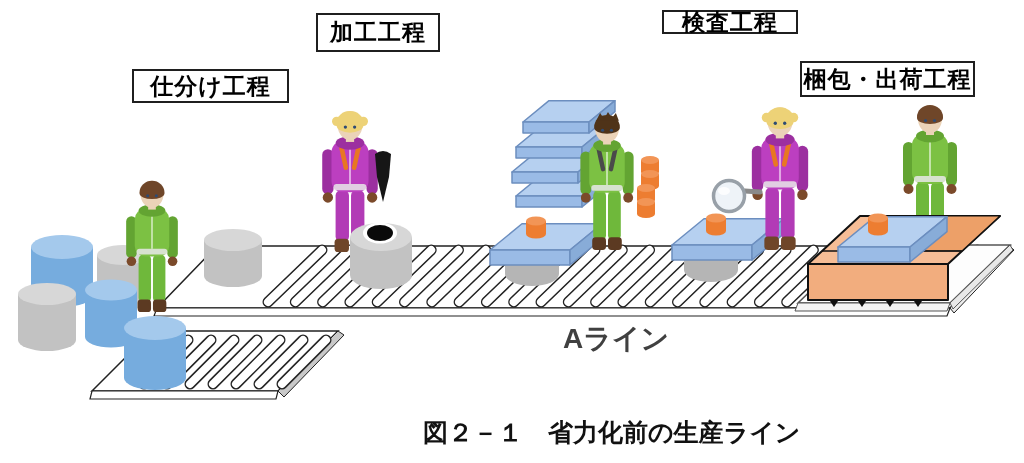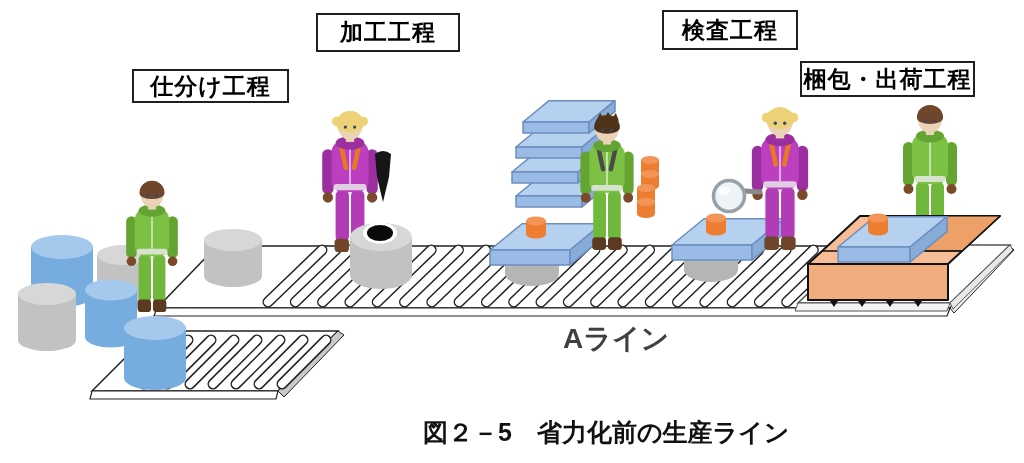--- a/index.html
+++ b/index.html
@@ -7,23 +7,23 @@
     position:relative;width:1024px;height:463px;background:#ffffff;overflow:hidden;
     font-family:"Liberation Sans","DejaVu Sans",sans-serif;
   }
   .stage svg{position:absolute;left:0;top:0;}
   .plabel{
     position:absolute;display:flex;align-items:center;justify-content:center;
     background:#ffffff;border:2px solid #1f1f1f;box-sizing:border-box;
     font-weight:bold;font-size:23px;color:#000;white-space:nowrap;letter-spacing:1px;
   }
   #pl-sorting   {left:132px;top:69px;width:157px;height:34px;}
-  #pl-processing{left:316px;top:13px;width:144px;height:39px;}
+  #pl-processing{left:316px;top:13px;width:124px;height:39px;}
   #pl-assembly  {left:492px;top:63px;width:171px;height:36px;}
-  #pl-inspection{left:662px;top:10px;width:136px;height:40px;}
+  #pl-inspection{left:662px;top:10px;width:136px;height:24px;}
   #pl-packing   {left:800px;top:61px;width:175px;height:36px;}
   .line-label{
     position:absolute;font-weight:bold;font-size:28px;color:#404040;white-space:nowrap;
   }
   #ll-a{left:563px;top:320px;}
   #ll-b{left:323px;top:357px;}
   .caption{
     position:absolute;left:423px;top:416px;font-weight:bold;font-size:25px;color:#111;
     white-space:nowrap;
   }
@@ -338,14 +338,14 @@
       </g>
     </svg>
 
   <div class="plabel" id="pl-sorting">仕分け工程</div>
   <div class="plabel" id="pl-processing">加工工程</div>
   <div class="plabel" id="pl-inspection">検査工程</div>
   <div class="plabel" id="pl-packing">梱包・出荷工程</div>
 
   <div class="line-label" id="ll-a">Aライン</div>
 
-  <div class="caption">図２－5　省力化前の生産ライン</div>
+  <div class="caption">図２－１　省力化前の生産ライン</div>
 </div>
 
 </body></html>

